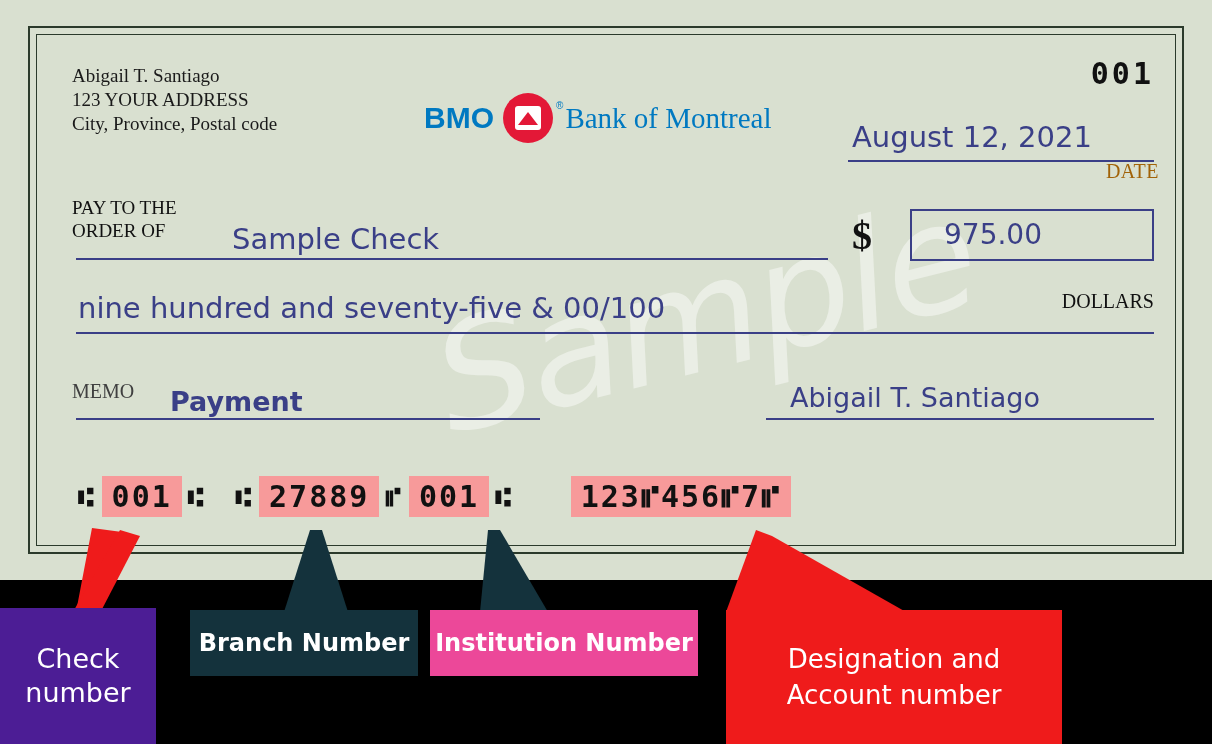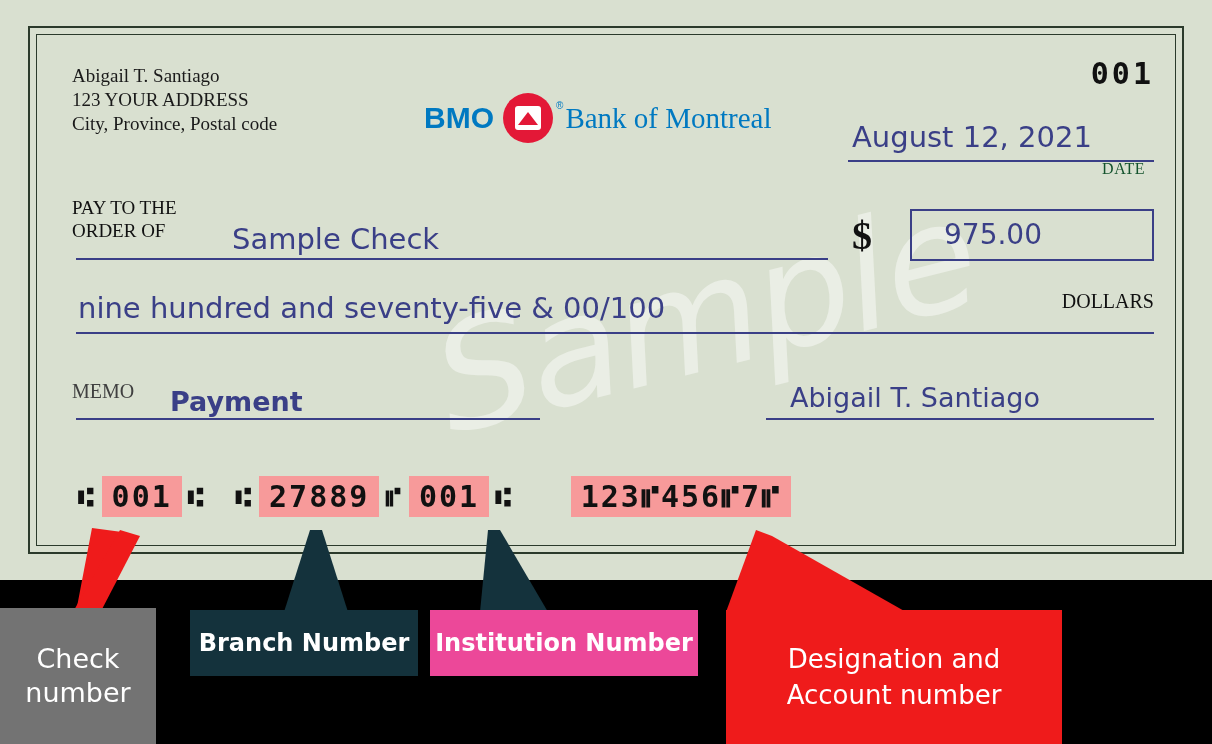--- a/index.html
+++ b/index.html
@@ -146,26 +146,26 @@
   #date-value {
     position: absolute;
     left: 852px;
     top: 120px;
     font-family: "DejaVu Sans", sans-serif;
     font-size: 29px;
     color: #3a3f87;
   }
   #date-label {
     position: absolute;
-    right: 67px;
+    right: 53px;
     top: 160px;
     font-family: "Liberation Serif", serif;
-    font-size: 16px;
+    font-size: 20px;
     letter-spacing: 0.5px;
-    color: #14532d;
+    color: #a16207;
   }
 
   
   #pay-label {
     position: absolute;
     left: 72px;
     top: 196px;
     font-family: "Liberation Serif", serif;
     font-size: 19px;
     line-height: 23px;
@@ -315,21 +315,21 @@
     justify-content: center;
     text-align: center;
     font-family: "DejaVu Sans", sans-serif;
     color: #ffffff;
   }
   #callout-check {
     left: 0px;
     top: 608px;
     width: 156px;
     height: 136px;
-    background: #737373;
+    background: #4c1d95;
     font-size: 27px;
     line-height: 34px;
     padding: 0 10px;
     box-sizing: border-box;
   }
   #callout-branch {
     left: 190px;
     top: 610px;
     width: 228px;
     height: 66px;

